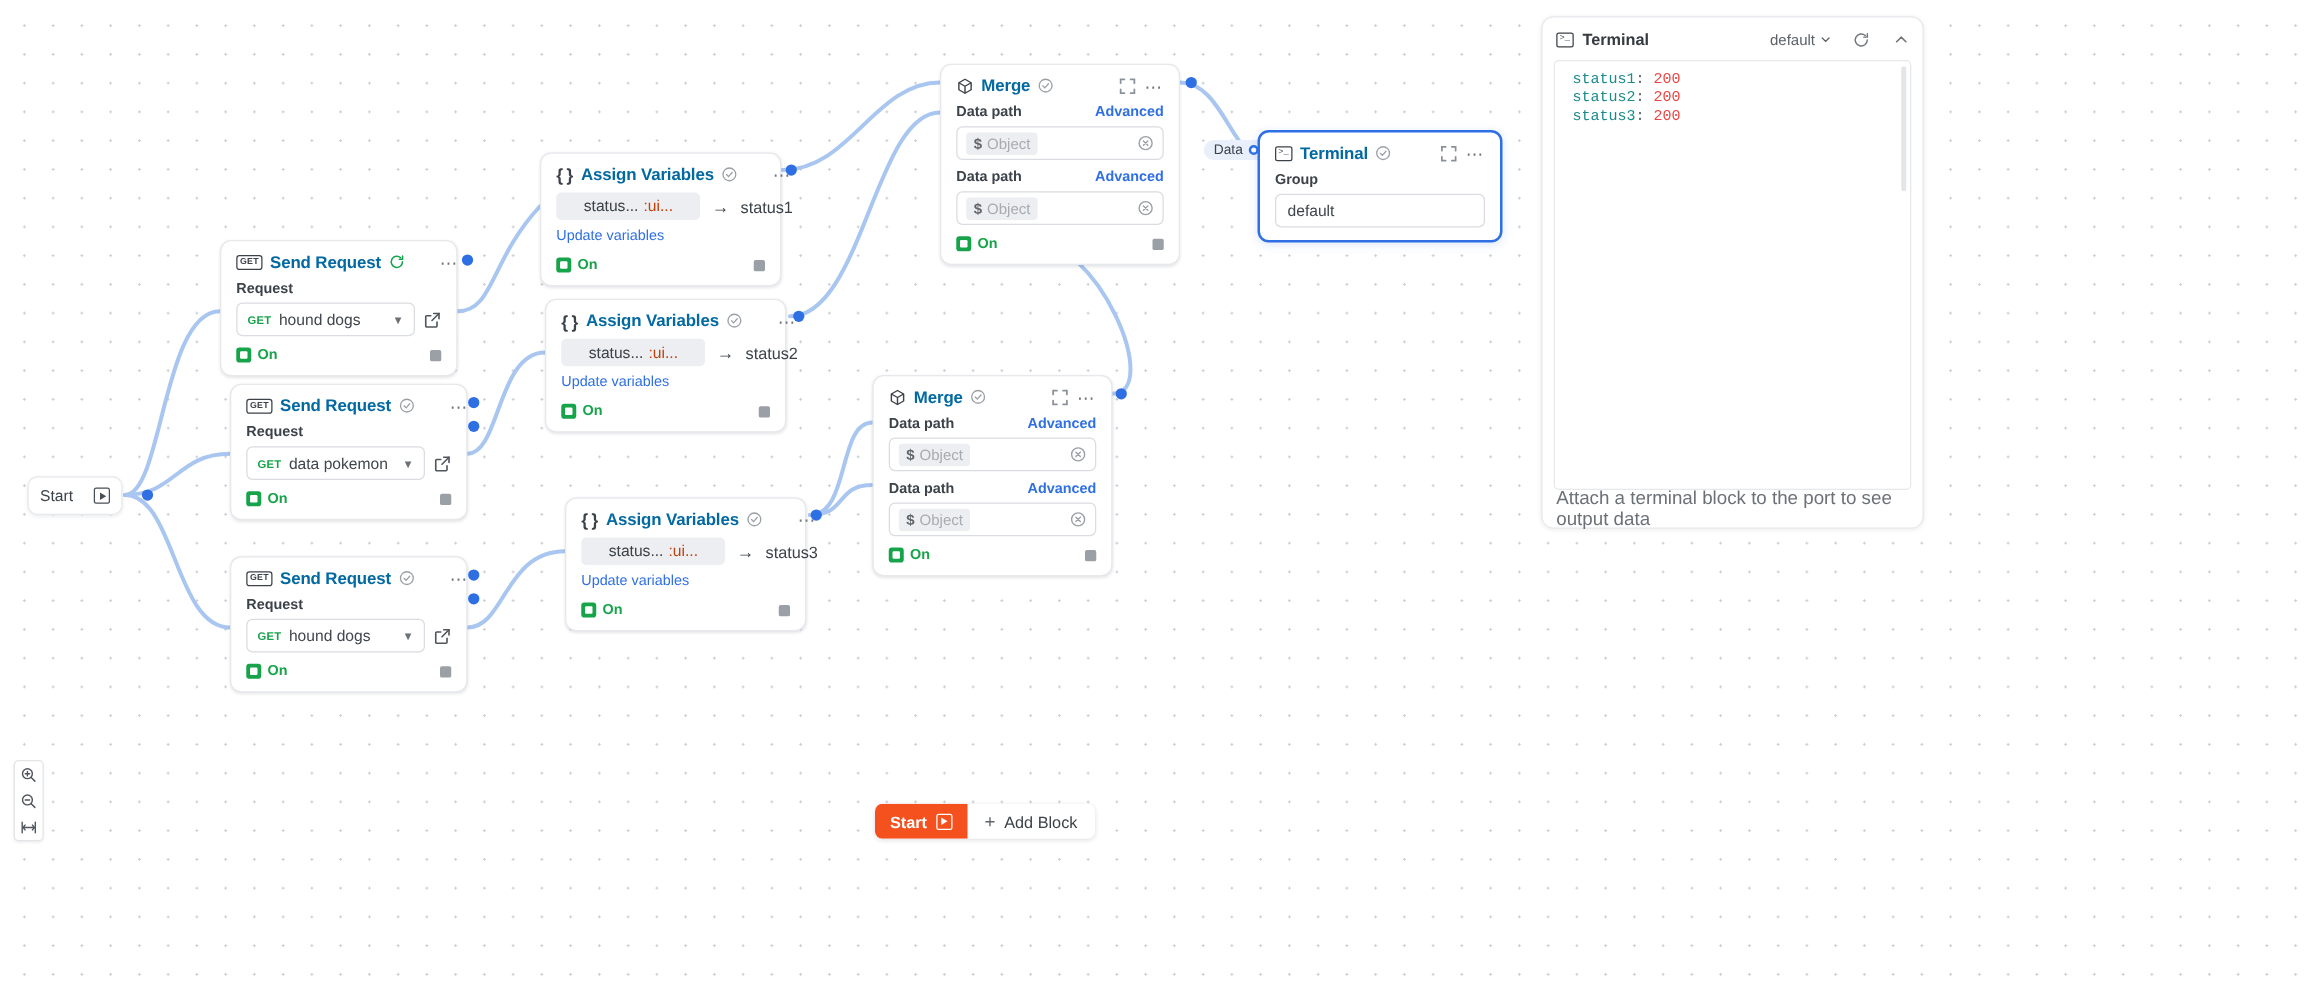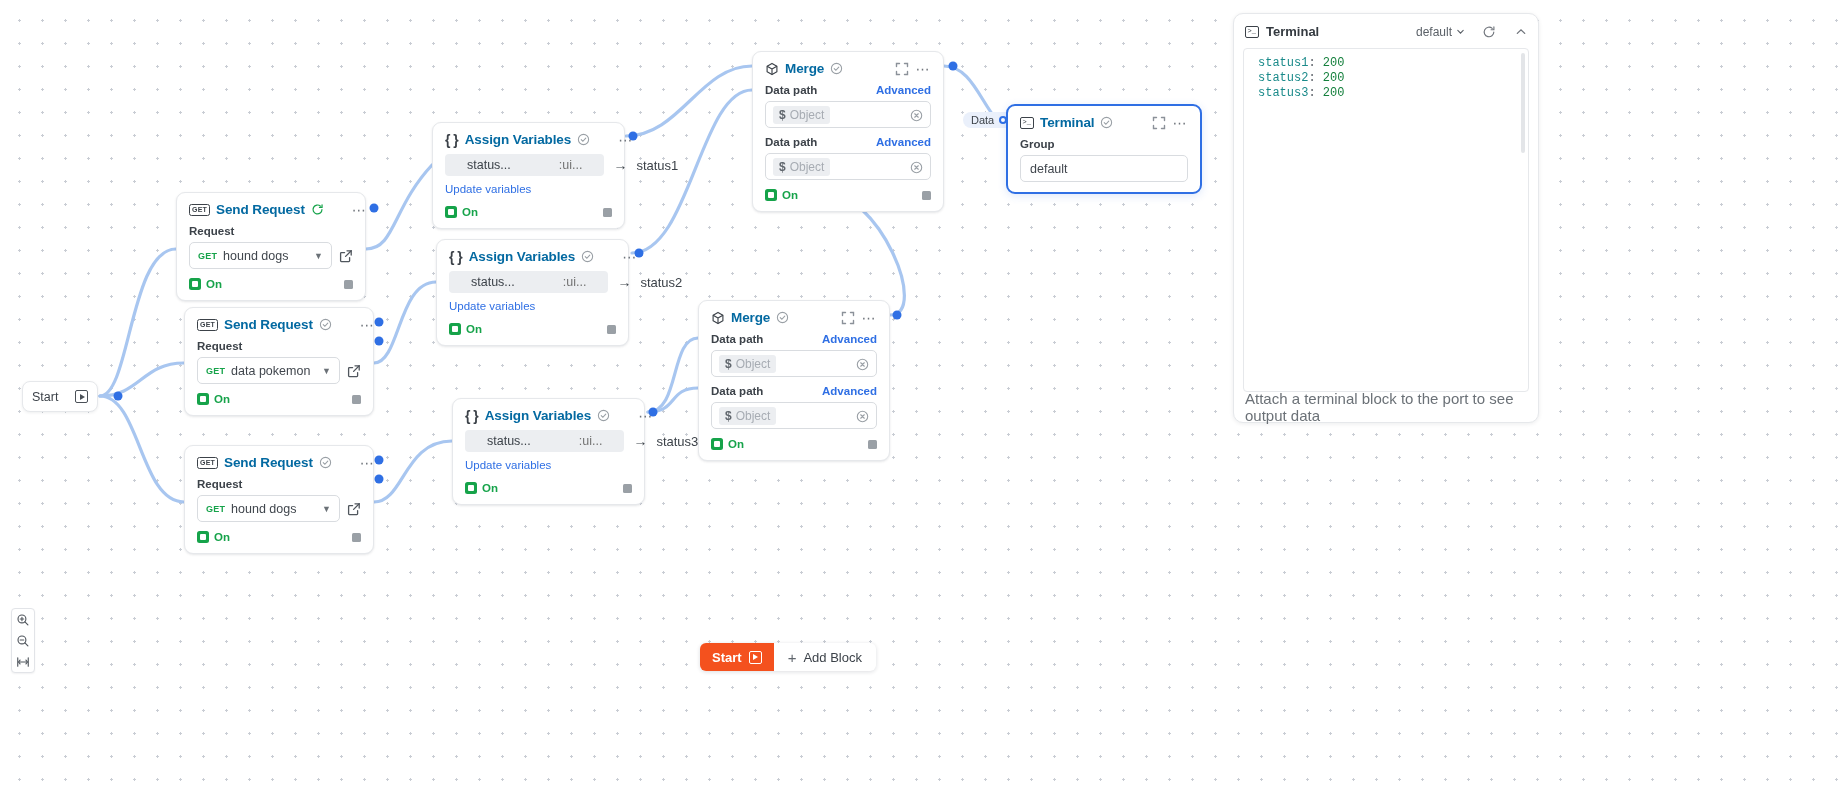--- a/index.html
+++ b/index.html
@@ -111,21 +111,21 @@
   }
   .on-txt { font-size: 11.5px; font-weight: 700; color: #16a34a; }
   .stop-sq { width: 9px; height: 9px; border-radius: 1.5px; background: #9aa0a6; cursor: pointer; }
 
   
   .assign-row { display: flex; align-items: center; gap: 9px; margin-top: 7px; }
   .var-chip {
     background: #eceef1; border-radius: 4px; padding: 4px 22px;
     font-size: 12.5px; color: #3c4249; display: flex; gap: 4px; white-space: nowrap;
   }
-  .var-chip .dim { color: #737373; margin-left: 44px; }
+  .var-chip .dim { color: #c2410c; }
   .arrow-r { font-size: 14px; color: #3c4249; line-height: 1; }
   .var-out { font-size: 13px; color: #3c4249; white-space: nowrap; }
   .link-update { font-size: 11.5px; color: #2f6fe4; margin-top: 7px; cursor: pointer; display: inline-block; }
 
   
   #start-node {
     position: absolute; left: 22px; top: 381px; width: 76px; height: 31px;
     background: #fff; border: 1px solid #e6e8eb; border-radius: 8px;
     box-shadow: 0 1px 3px rgba(16,24,40,.07);
     display: flex; align-items: center; justify-content: space-between;
@@ -171,21 +171,21 @@
     margin-top: 9px; flex: 1 1 auto;
     border: 1px solid #e6e8eb; border-radius: 4px;
     padding: 7px 4px 7px 14px; overflow: hidden; position: relative;
   }
   .term-line {
     font-family: "Liberation Mono", monospace; font-size: 12px; line-height: 15.2px;
     white-space: pre;
   }
   .t-key { color: #1a8a8a; }
   .t-colon { color: #5b6168; }
-  .t-num { color: #15803d; }
+  .t-num { color: #ef4444; }
   #tp-scroll {
     position: absolute; right: 3px; top: 4px; width: 4px; height: 100px;
     background: #e3e5e8; border-radius: 2px; cursor: pointer;
   }
   #tp-foot {
     height: 30px; display: flex; align-items: center;
     font-size: 15px; color: #6b7177; padding-left: 2px;
   }
 
   

